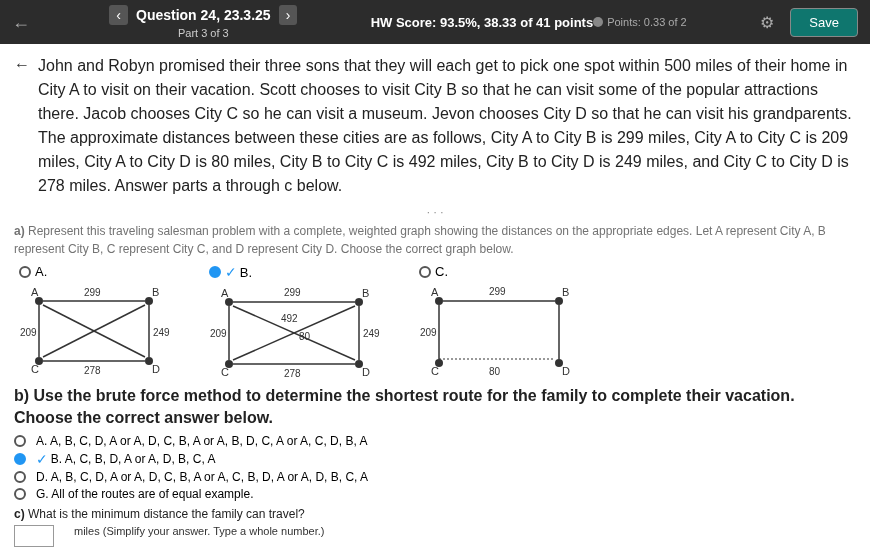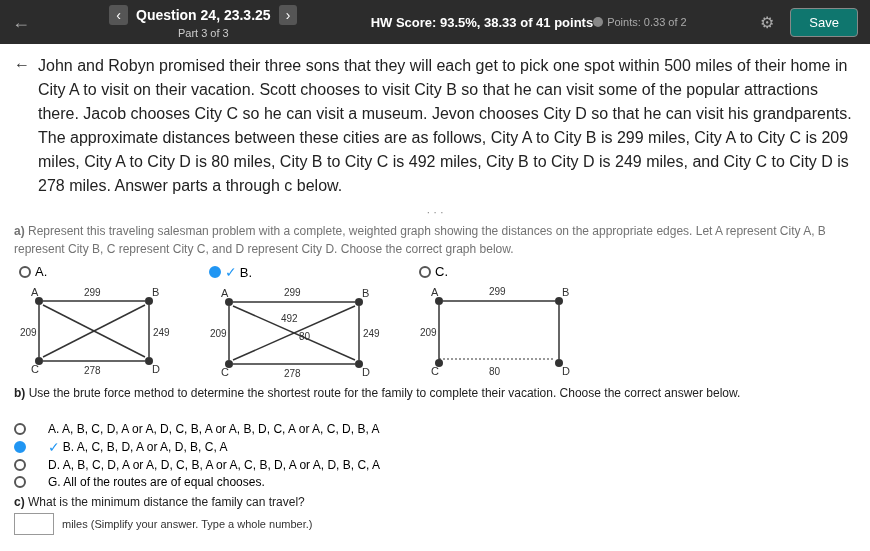--- a/index.html
+++ b/index.html
@@ -107,44 +107,45 @@
       margin-bottom: 2px;
     }
     .radio-circle {
       width: 12px; height: 12px; border-radius: 50%; border: 2px solid #555;
       display: inline-block; cursor: pointer; flex-shrink: 0;
     }
     .radio-circle.checked { border-color: #2196F3; background: #2196F3; }
     
     
     .part-b-text {
-      font-size: 12px;
+      font-size: 16px;
       color: #222;
-      margin-bottom: 20px;
+      margin-bottom: 4px;
       line-height: 1.4;
+      font-weight: bold;
     }
     .answer-option {
       display: flex;
       align-items: center;
-      gap: 22px;
+      gap: 10px;
       margin-bottom: 3px;
       font-size: 12px;
     }
     .answer-option.selected .radio-circle { background: #2196F3; border-color: #2196F3; }
     
     
     .part-c-text {
       font-size: 12px;
       color: #222;
       margin: 6px 0 4px 0;
     }
     .answer-input-row {
       display: flex;
-      align-items: center;
-      gap: 8px;
+      align-items: flex-start;
+      gap: 20px;
       font-size: 12px;
       margin-bottom: 20px;
     }
     .answer-input {
       width: 40px;
       height: 22px;
       border: 1px solid #999;
       padding: 2px 4px;
     }
     .input-hint {
@@ -348,21 +349,21 @@
     <div class="answer-option selected">
       <span class="radio-circle checked"></span>
       <span style="display:flex;align-items:center;gap:3px;"><span class="checkmark">✓</span>B.  A, C, B, D, A or A, D, B, C, A</span>
     </div>
     <div class="answer-option">
       <span class="radio-circle"></span>
       <span>D.  A, B, C, D, A or A, D, C, B, A or A, C, B, D, A or A, D, B, C, A</span>
     </div>
     <div class="answer-option">
       <span class="radio-circle"></span>
-      <span>G.  All of the routes are of equal chooses.</span>
+      <span>G.  All of the routes are of equal example.</span>
     </div>
   </div>
 
   <p class="part-c-text">
     <strong>c)</strong> <span>What is the minimum distance the family can travel?</span>
   </p>
   <div class="answer-input-row">
     <input type="text" class="answer-input" value="" style="">
     <span class="input-hint">miles (Simplify your answer. Type a whole number.)</span>
   </div>

